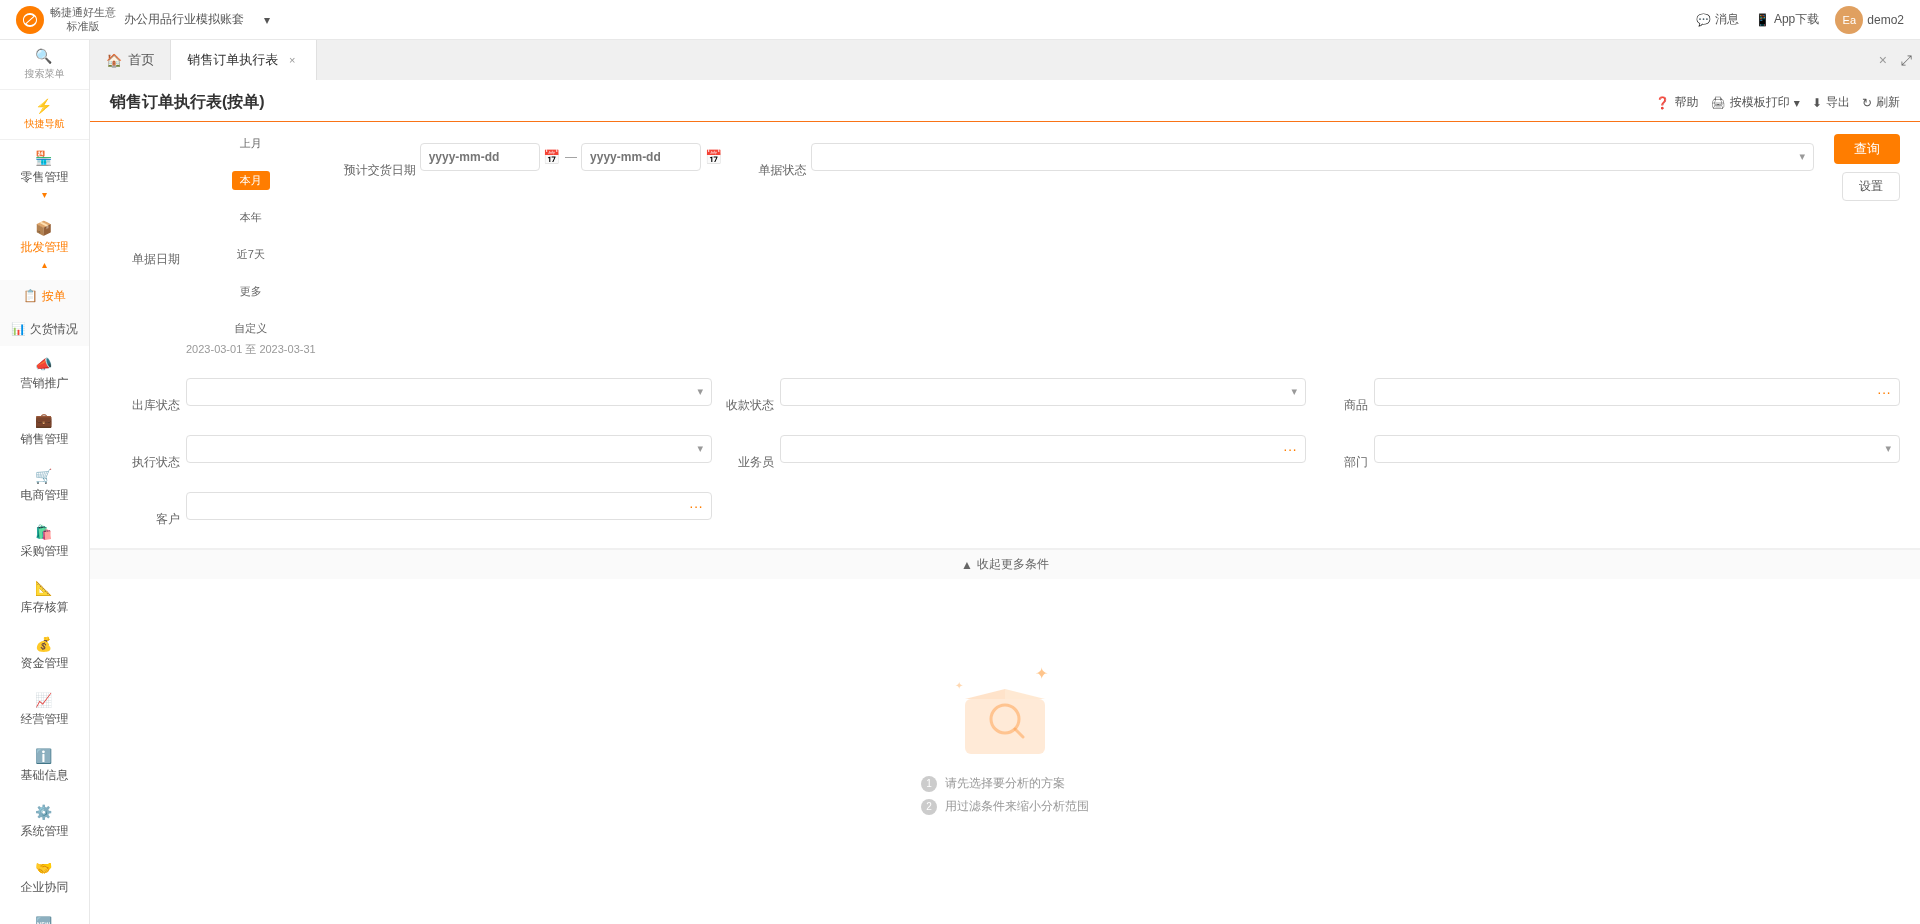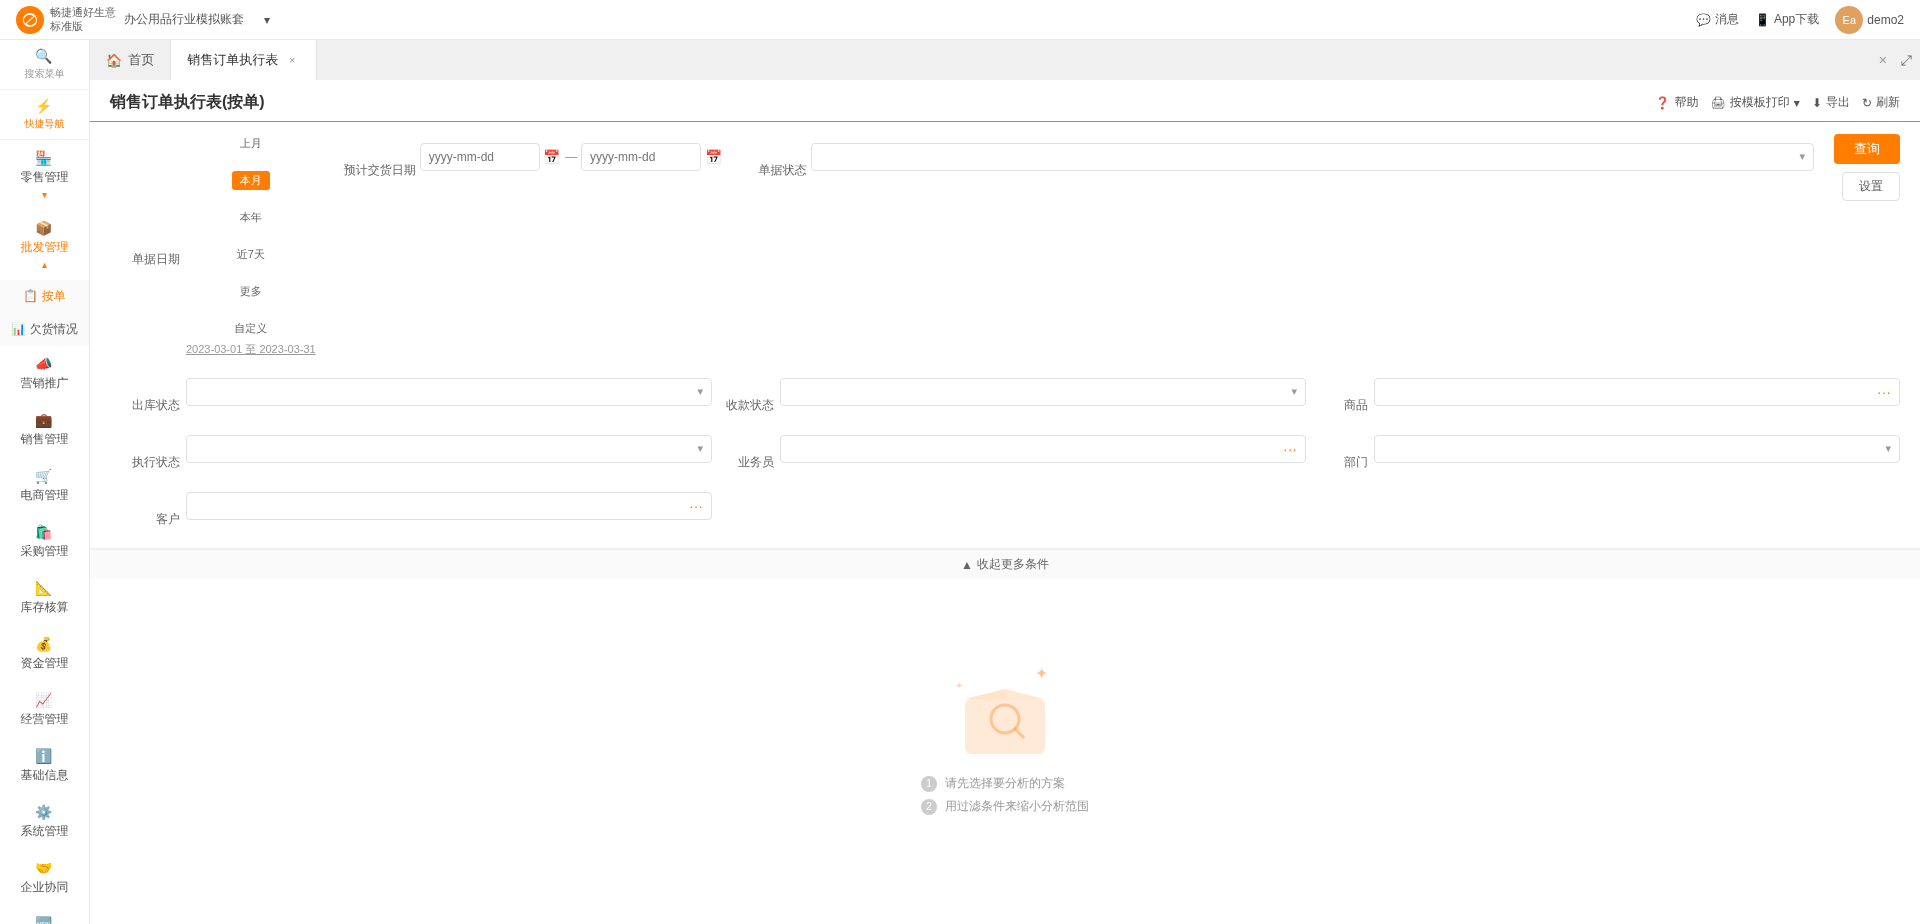--- a/index.html
+++ b/index.html
@@ -35,20 +35,21 @@
       align-items: center;
       justify-content: center;
       color: #fff;
       font-size: 10px;
       font-weight: bold;
     }
     .logo-text {
       font-size: 11px;
       color: #666;
       line-height: 1.2;
+      text-align: center;
     }
     .app-selector {
       display: flex;
       align-items: center;
       gap: 20px;
       color: #555;
       font-size: 12px;
       cursor: pointer;
     }
     .top-bar-right {
@@ -319,20 +320,21 @@
     }
     .date-input {
       height: 28px;
       border: 1px solid #e0e0e0;
       border-radius: 4px;
       padding: 0 8px;
       font-size: 12px;
       color: #a21caf;
       background: #fff;
       width: 120px;
+      font-weight: bold;
     }
     .date-icon {
       color: #ff7d00;
       font-size: 14px;
       cursor: pointer;
     }
     .date-sep { color: #999; font-size: 12px; }
 
     
     .btn-query {
@@ -627,21 +629,21 @@
               <span class="ff-label">单据日期</span>
               <div style="display: flex; flex-direction: column; gap: 4px;">
                 <div class="date-tabs">
                   <span class="date-tab">上月</span>
                   <span class="date-tab active">本月</span>
                   <span class="date-tab">本年</span>
                   <span class="date-tab">近7天</span>
                   <span class="date-tab">更多</span>
                   <span class="date-tab">自定义</span>
                 </div>
-                <span style="font-size: 11px; color: #999; text-decoration: underline;">2023-03-01 至 2023-03-31</span>
+                <span style="font-size: 11px; color: #999;">2023-03-01 至 2023-03-31</span>
               </div>
             </div>
 
             <div style="display: flex; align-items: center; gap: 4px; margin-left: 16px;">
               <span class="ff-label" style="min-width:72px;">预计交货日期</span>
               <input class="date-input" type="text" placeholder="yyyy-mm-dd" style="">
               <span class="date-icon">📅</span>
               <span class="date-sep">—</span>
               <input class="date-input" type="text" placeholder="yyyy-mm-dd" style="">
               <span class="date-icon">📅</span>

